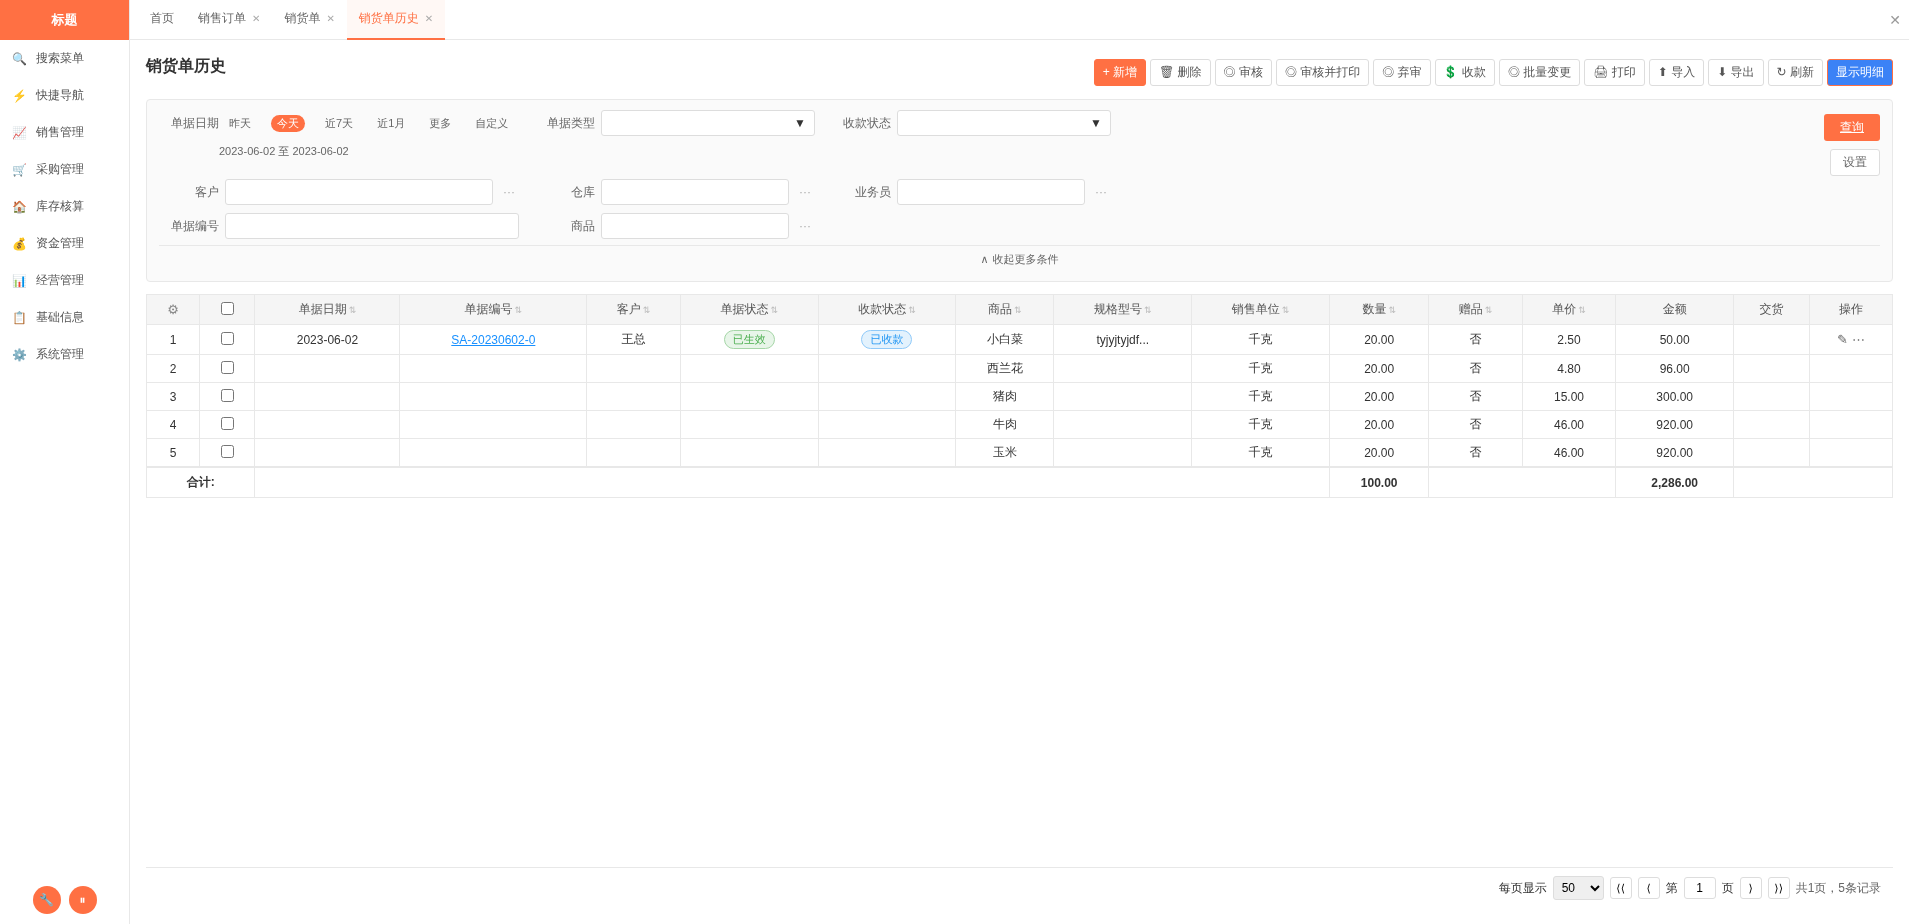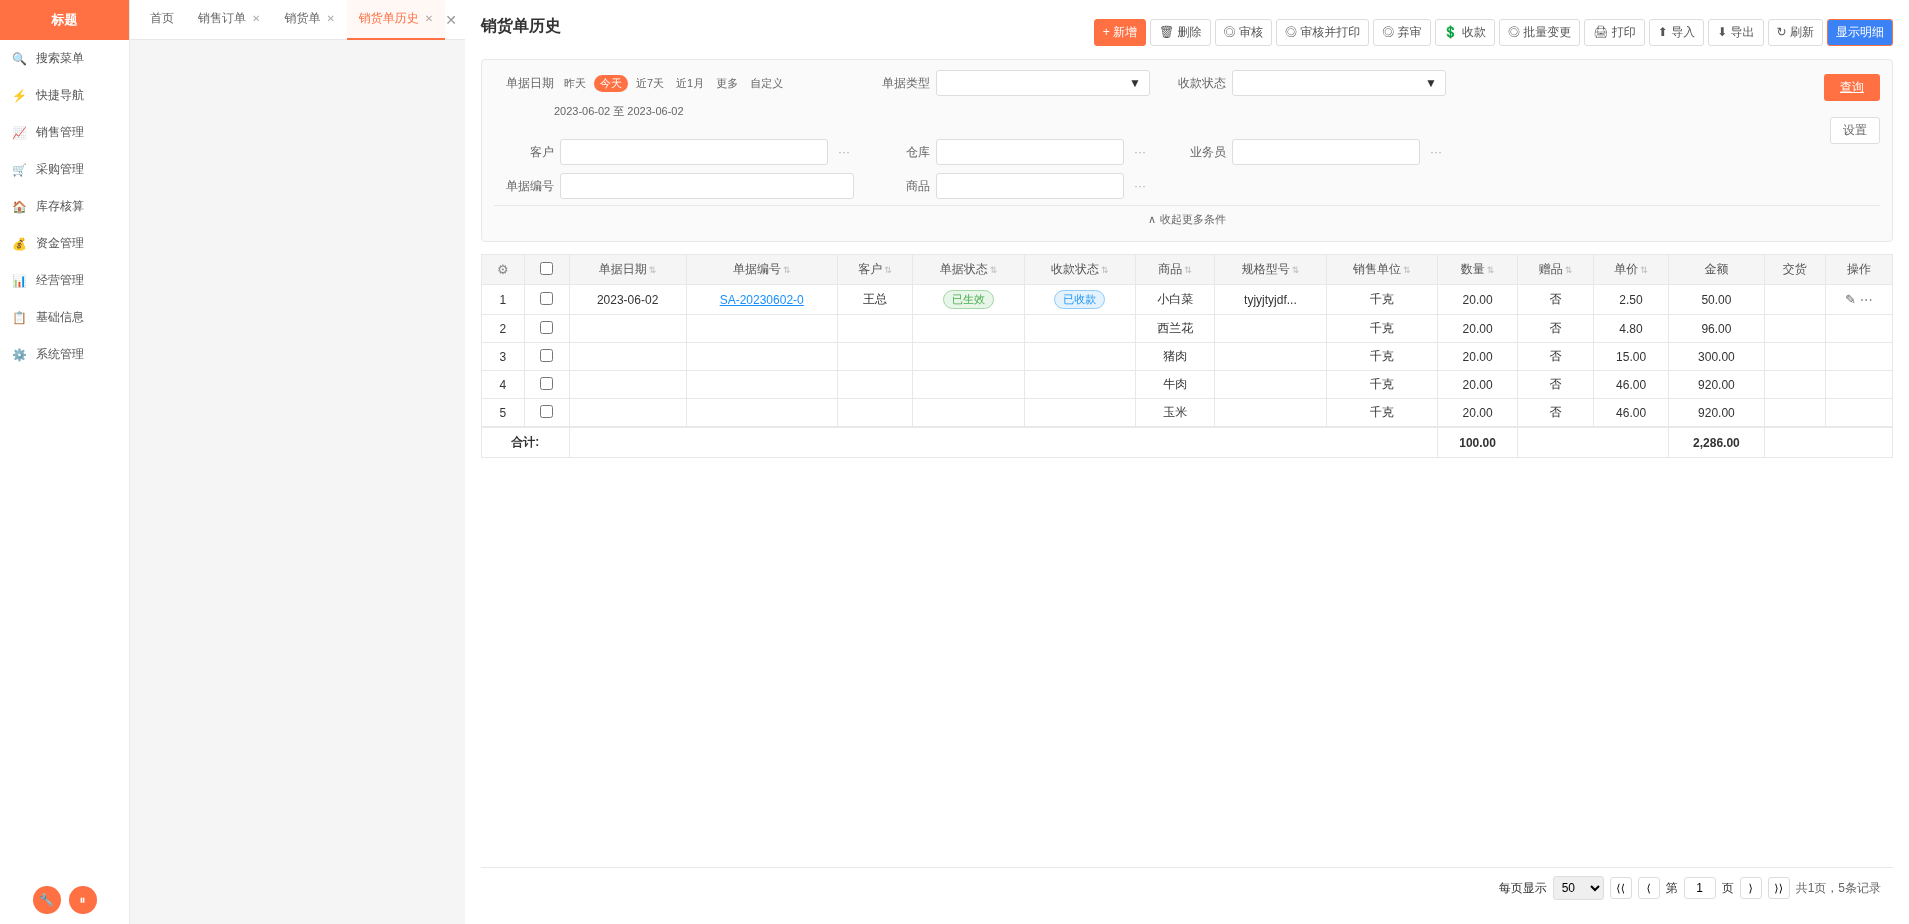--- a/index.html
+++ b/index.html
@@ -7,21 +7,21 @@
 
     
     .sidebar { width: 130px; background: #fff; border-right: 1px solid #e8e8e8; display: flex; flex-direction: column; height: 100%; justify-content: space-between; }
     .sidebar-top { background: #ff7043; padding: 8px; color: white; font-size: 13px; font-weight: bold; text-align: center; height: 40px; display: flex; align-items: center; justify-content: center; }
     .sidebar-item { display: flex; align-items: center; padding: 10px 12px; cursor: pointer; color: #555; font-size: 12px; gap: 8px; }
     .sidebar-item .icon { width: 16px; height: 16px; display: inline-flex; align-items: center; justify-content: center; }
     .sidebar-bottom { margin-top: auto; padding: 10px; display: flex; gap: 8px; justify-content: center; }
     .sidebar-bottom-btn { width: 28px; height: 28px; border-radius: 50%; background: #ff7043; color: white; border: none; cursor: pointer; font-size: 12px; display: flex; align-items: center; justify-content: center; }
 
     
-    .main { flex: 1; display: flex; flex-direction: row; overflow: hidden; }
+    .main { flex: 1; display: flex; flex-direction: column; overflow: hidden; }
 
     
     .tab-bar { background: #fff; border-bottom: 1px solid #e8e8e8; display: flex; align-items: center; padding: 0 8px; height: 40px; }
     .tab { padding: 0 12px; height: 40px; display: flex; align-items: center; gap: 6px; cursor: pointer; font-size: 12px; color: #666; border-bottom: 2px solid transparent; white-space: nowrap; }
     .tab.active { color: #ff7043; border-bottom: 2px solid #ff7043; background: #fff8f5; }
     .tab .close-btn { color: #aaa; font-size: 10px; cursor: pointer; }
     .tab-bar-close { margin-left: auto; color: #999; cursor: pointer; font-size: 14px; }
 
     
     .content { flex: 1; background: #f0f2f5; padding: 0; overflow: hidden; display: flex; flex-direction: column; }
@@ -33,30 +33,30 @@
     .toolbar-btn.primary { background: #ff7043; color: white; border-color: #ff7043; }
 
     
     .filter-area { border: 1px solid #e8e8e8; border-radius: 4px; padding: 10px 12px; margin-bottom: 12px; background: #fafafa; }
     .filter-row { display: flex; align-items: center; gap: 16px; margin-bottom: 8px; flex-wrap: wrap; }
     .filter-row:last-child { margin-bottom: 0; }
     .filter-item { display: flex; align-items: center; gap: 6px; min-width: 280px; }
     .filter-label { color: #666; white-space: nowrap; min-width: 60px; text-align: right; }
     .filter-input { border: 1px solid #ddd; border-radius: 3px; padding: 3px 8px; font-size: 12px; height: 26px; flex: 1; background: #fff; color: #333; }
     .filter-select { border: 1px solid #ddd; border-radius: 3px; padding: 3px 8px; font-size: 12px; height: 26px; background: #fff; color: #333; display: flex; align-items: center; justify-content: space-between; min-width: 160px; cursor: pointer; }
-    .date-shortcuts { display: flex; gap: 4px; margin-right: 4px; }
+    .date-shortcuts { display: flex; gap: 16px; margin-right: 4px; }
     .date-shortcut { padding: 1px 4px; cursor: pointer; color: #666; border-radius: 2px; font-size: 11px; }
     .date-shortcut.active { background: #ff7043; color: white; border-radius: 10px; padding: 1px 6px; }
     .date-text { color: #666; font-size: 11px; }
     .dots-btn { color: #aaa; cursor: pointer; padding: 0 4px; }
     .collapse-row { display: flex; justify-content: center; align-items: center; padding: 4px; cursor: pointer; color: #666; font-size: 11px; gap: 4px; border-top: 1px solid #e8e8e8; margin-top: 6px; padding-top: 6px; }
 
     
     .query-btn { background: #ff7043; color: white; border: none; border-radius: 3px; padding: 5px 16px; cursor: pointer; font-size: 12px; text-decoration: underline; }
-    .settings-btn { background: #fff; color: #666; border: 1px solid #ddd; border-radius: 3px; padding: 4px 12px; cursor: pointer; font-size: 12px; margin-top: 12px; }
+    .settings-btn { background: #fff; color: #666; border: 1px solid #ddd; border-radius: 3px; padding: 4px 12px; cursor: pointer; font-size: 12px; margin-top: 4px; }
 
     
     .table-wrapper { flex: 1; overflow: auto; }
     .data-table { width: 100%; border-collapse: collapse; font-size: 12px; }
     .data-table th { background: #f5f5f5; border: 1px solid #e8e8e8; padding: 6px 8px; text-align: center; white-space: nowrap; color: #555; font-weight: normal; position: sticky; top: 0; z-index: 1; }
     .data-table td { border: 1px solid #e8e8e8; padding: 5px 8px; text-align: center; background: #fff; }
     .col-settings-btn { background: none; border: none; cursor: pointer; color: #888; font-size: 13px; }
     .status-badge { display: inline-block; padding: 1px 8px; border-radius: 10px; font-size: 11px; }
     .status-active { background: #e8f5e9; color: #4caf50; border: 1px solid #a5d6a7; }
     .status-paid { background: #e3f2fd; color: #2196f3; border: 1px solid #90caf9; }

